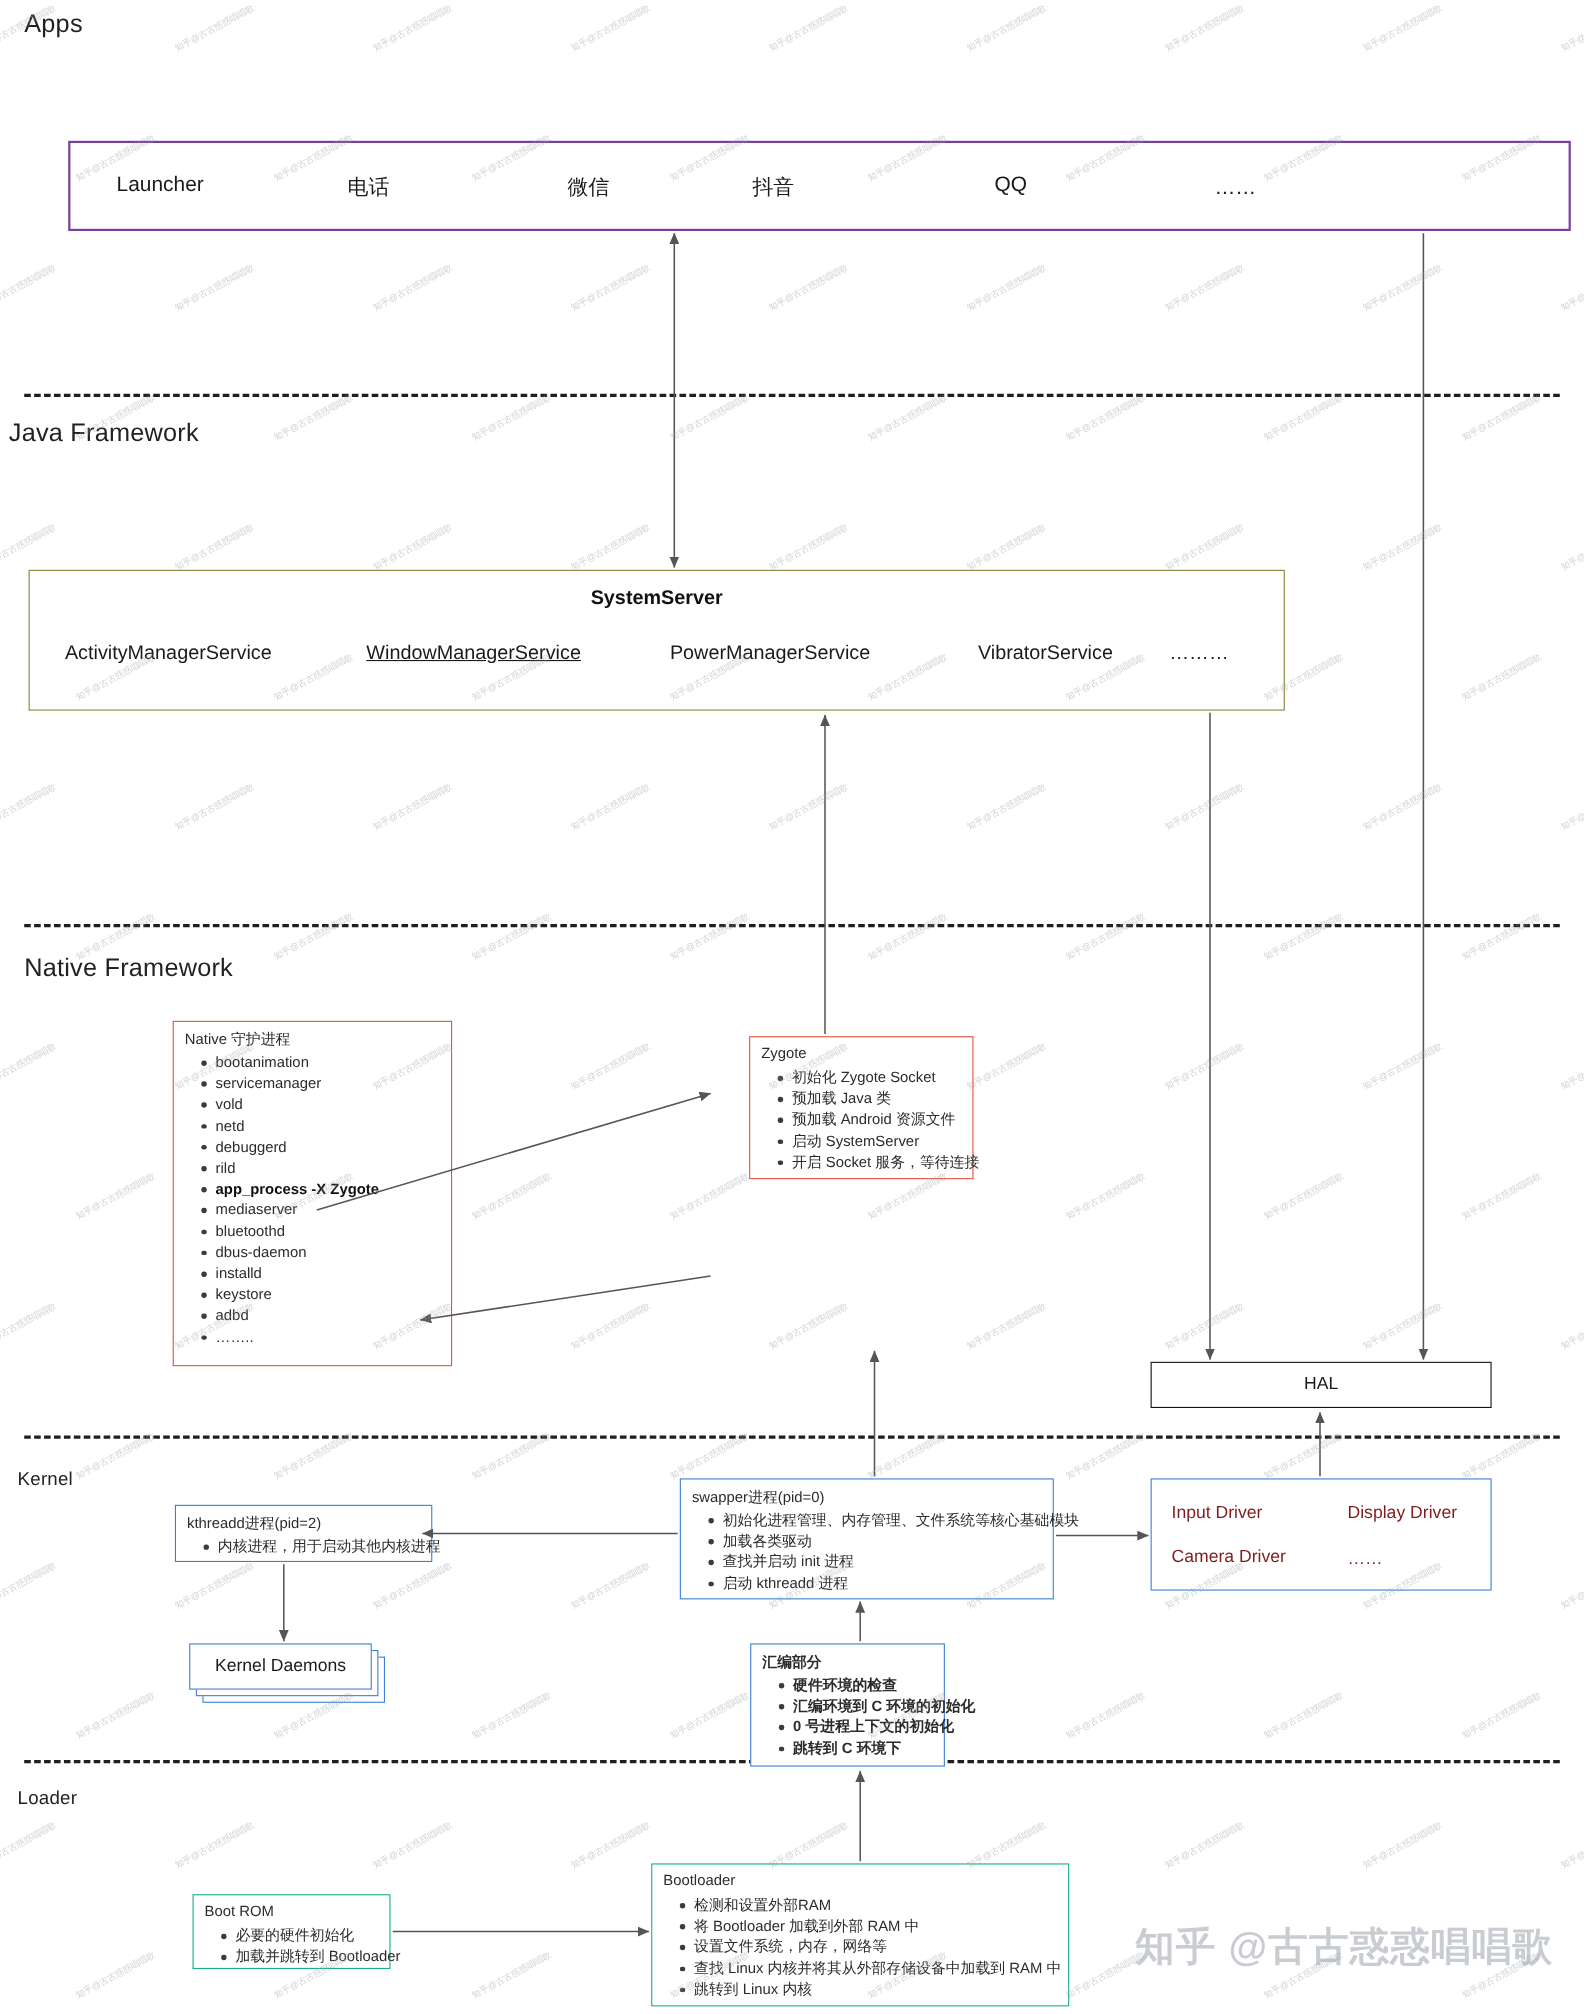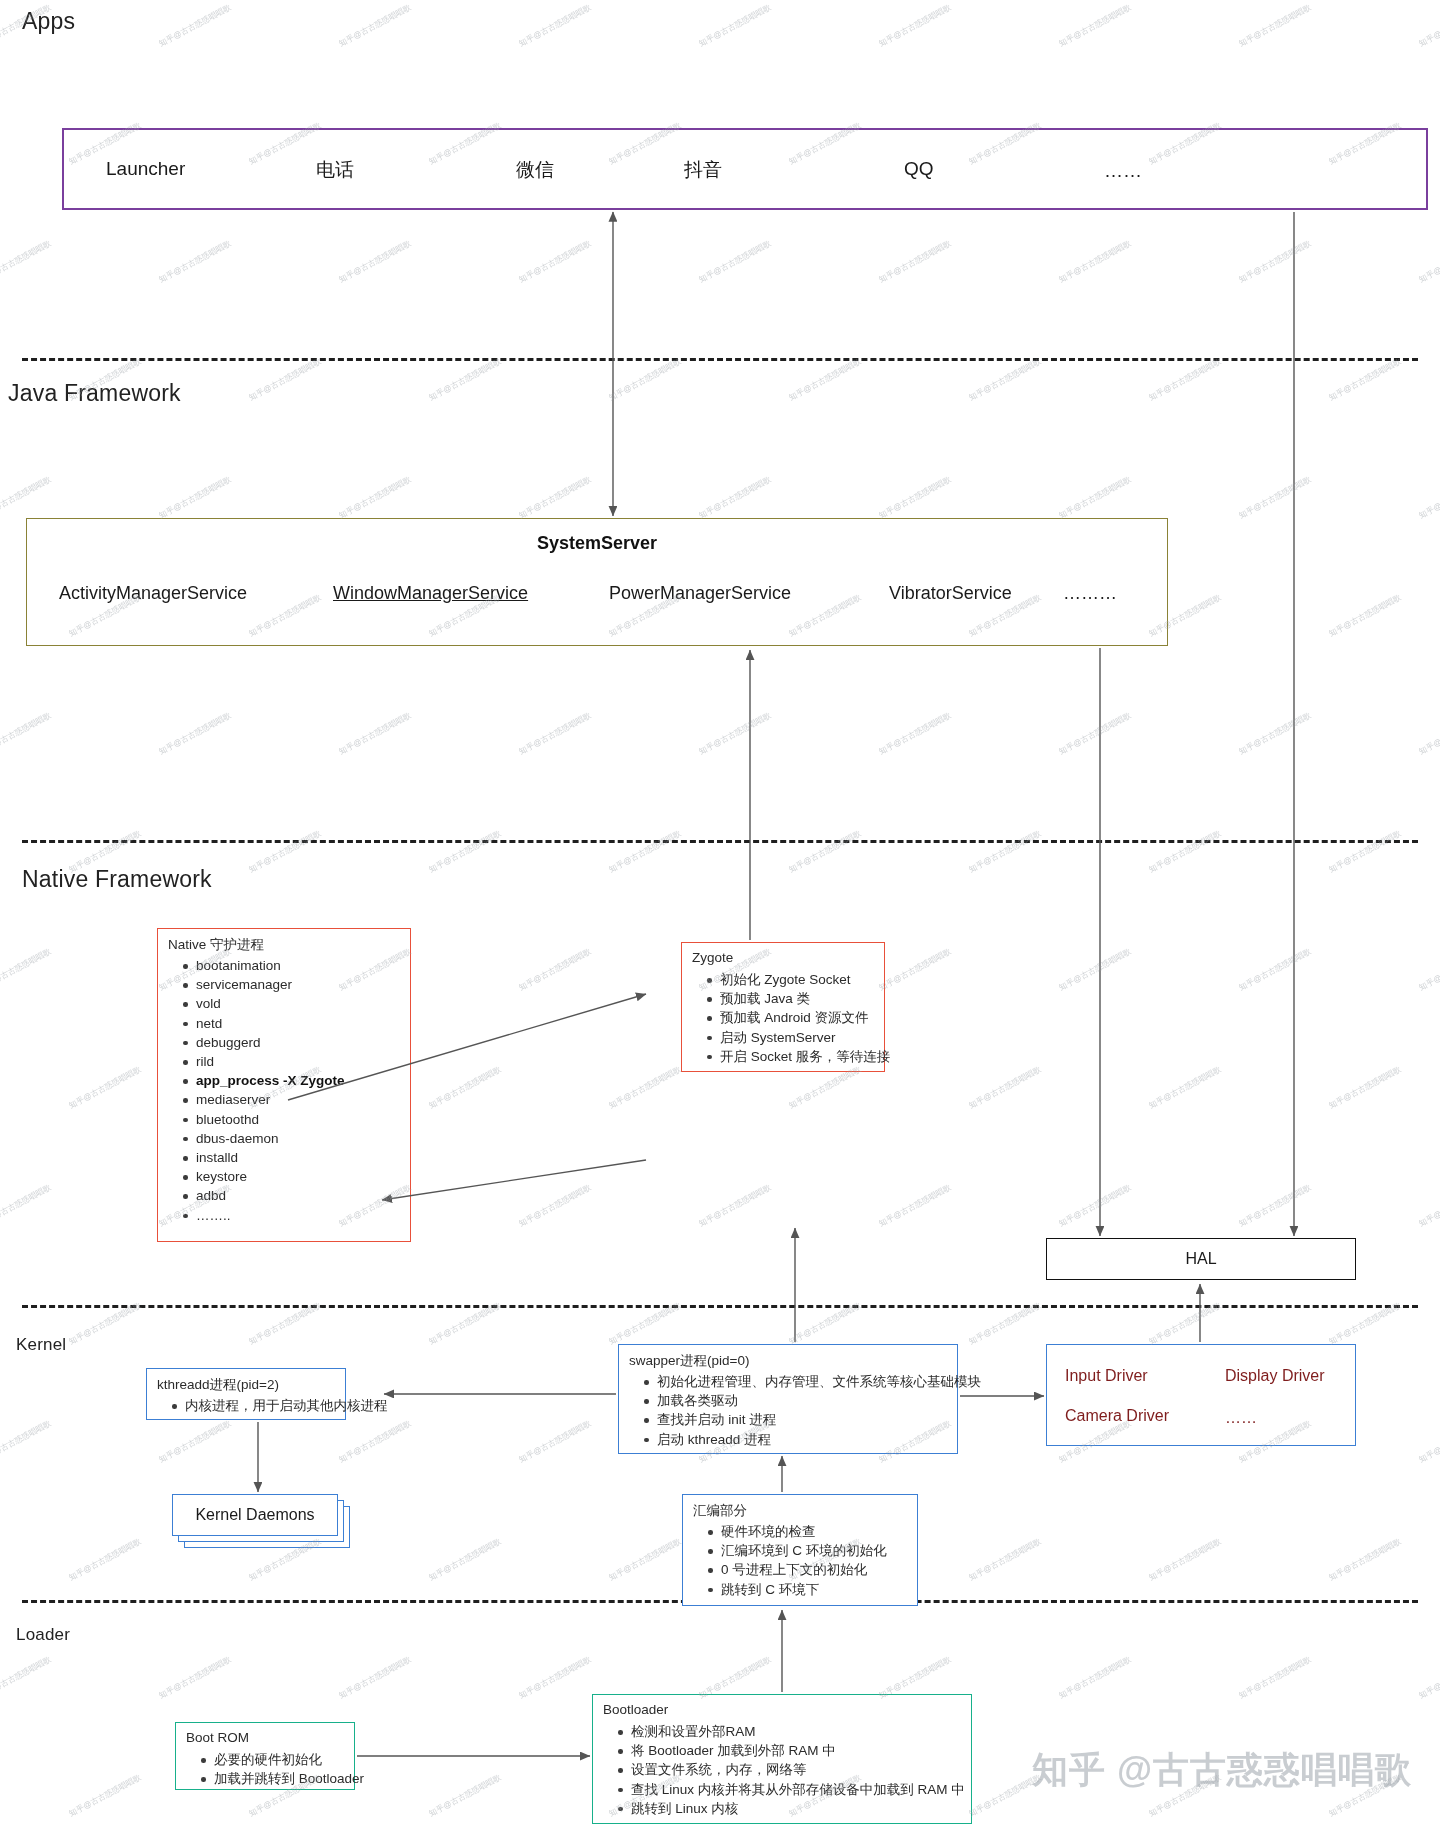--- a/index.html
+++ b/index.html
@@ -241,21 +241,21 @@
   <div class="box blue" style="left:618px; top:1344px; width:340px; height:110px;">
     <div class="card-title">swapper进程(pid=0)</div>
     <ul class="card-list">
       <li>初始化进程管理、内存管理、文件系统等核心基础模块</li>
       <li>加载各类驱动</li>
       <li>查找并启动 init 进程</li>
       <li>启动 kthreadd 进程</li>
     </ul>
   </div>
 
-  <div class="box blue" style="left:146px; top:1368px; width:200px; height:52px;text-align:right;">
+  <div class="box blue" style="left:159px; top:1368px; width:234px; height:52px;text-align:right;">
     <div class="card-title">kthreadd进程(pid=2)</div>
     <ul class="card-list">
       <li>内核进程，用于启动其他内核进程</li>
     </ul>
   </div>
 
   <div class="stack" style="left:172px; top:1494px; width:180px; height:56px;">
     <div class="sheet" style="left:12px; top:12px; width:166px; height:42px;"></div>
     <div class="sheet" style="left:6px; top:6px; width:166px; height:42px;"></div>
     <div class="sheet" style="left:0; top:0; width:166px; height:42px;">
@@ -263,21 +263,21 @@
     </div>
   </div>
 
   <div class="box blue" style="left:1046px; top:1344px; width:310px; height:102px;">
     <div class="drv" style="left:18px; top:22px;">Input Driver</div>
     <div class="drv" style="left:178px; top:22px;">Display Driver</div>
     <div class="drv" style="left:18px; top:62px;">Camera Driver</div>
     <div class="drv" style="left:178px; top:64px;">……</div>
   </div>
 
-  <div class="box blue" style="left:682px; top:1494px; width:236px; height:112px;">
+  <div class="box blue" style="left:682px; top:1494px; width:177px; height:112px;font-weight:bold;">
     <div class="card-title">汇编部分</div>
     <ul class="card-list">
       <li>硬件环境的检查</li>
       <li>汇编环境到 C 环境的初始化</li>
       <li>0 号进程上下文的初始化</li>
       <li>跳转到 C 环境下</li>
     </ul>
   </div>
 
   <div class="box teal" style="left:592px; top:1694px; width:380px; height:130px;">

